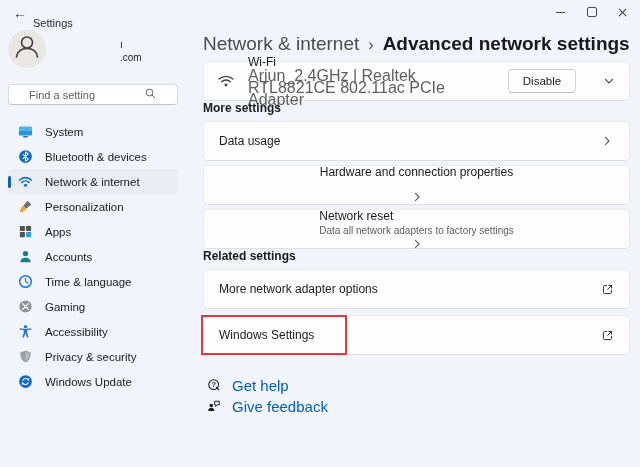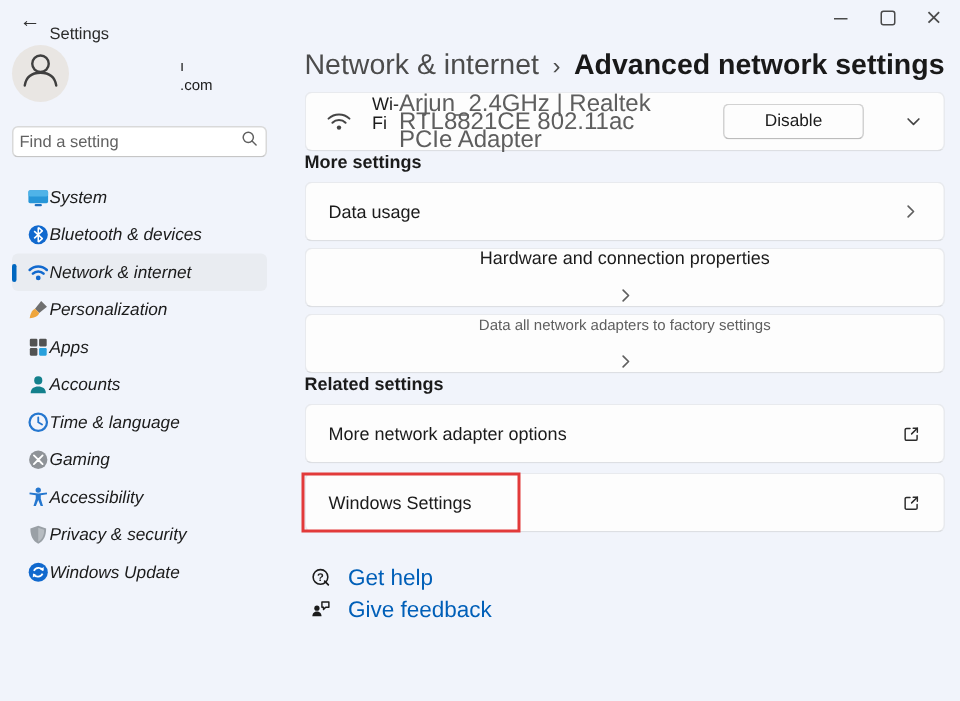--- a/index.html
+++ b/index.html
@@ -14,43 +14,43 @@
   .back-btn{position:absolute;left:9px;top:3px;font-size:14px;color:#333;cursor:pointer;background:none;border:none;padding:2px 4px;font-family:inherit;}
   .tb-title{position:absolute;left:33px;top:17px;font-size:11px;color:#2b2b2b;text-align:center;}
   .win-controls{position:absolute;right:2px;top:0;display:flex;}
   .win-btn{width:31px;height:24px;display:flex;align-items:center;justify-content:center;color:#4a4a4a;cursor:pointer;background:none;border:none;padding:0;}
   .glyph-min{width:9px;border-top:1px solid #4a4a4a;display:block;}
   .glyph-max{width:8px;height:8px;border:1px solid #4a4a4a;border-radius:2px;display:block;}
   .glyph-close{font-size:14px;line-height:1;font-family:"DejaVu Sans",sans-serif;}
   
   .avatar{position:absolute;left:8px;top:30px;width:38px;height:38px;border-radius:50%;background:#e9e6e3;display:flex;align-items:center;justify-content:center;}
   .profile-text{position:absolute;left:120px;top:38px;font-size:10px;line-height:13px;color:#1b1b1b;}
-  .search-box{position:absolute;left:8px;top:84px;width:170px;height:21px;background:#ffffff;border:1px solid #d9d9d9;border-bottom-color:#c6c6c6;border-radius:4px;box-sizing:border-box;display:flex;align-items:center;padding:0 4px;}
+  .search-box{position:absolute;left:8px;top:84px;width:170px;height:21px;background:#ffffff;border:1px solid #d9d9d9;border-bottom-color:#c6c6c6;border-radius:4px;box-sizing:border-box;display:flex;align-items:center;padding:0 20px;}
   .search-input{flex:1;border:none;outline:none;background:transparent;font-size:11px;font-family:inherit;color:#1b1b1b;padding:0;min-width:0;}
   .search-input::placeholder{color:#616161;}
   .nav{position:absolute;left:8px;top:119px;width:170px;}
-  .nav-item{position:relative;height:25px;display:flex;align-items:center;padding-left:10px;border-radius:4px;box-sizing:border-box;cursor:pointer;font-style:italic;}
+  .nav-item{position:relative;height:25px;display:flex;align-items:center;gap:12px;padding-left:10px;border-radius:4px;box-sizing:border-box;cursor:pointer;}
   .nav-item.selected{background:#e9ecf1;}
   .accent-pill{position:absolute;left:0;top:6.5px;width:3px;height:12px;border-radius:2px;background:#0067c0;}
   .nicon{width:15px;height:15px;display:flex;flex:none;}
   .nicon svg{width:15px;height:15px;}
   .nlabel{font-size:11.5px;white-space:nowrap;}
   
   .main{position:absolute;left:203px;top:25px;width:427px;}
   .breadcrumb{margin-top:8px;display:flex;align-items:baseline;gap:9px;white-space:nowrap;}
   .bc-parent{font-size:19px;color:#4c4c4c;cursor:pointer;}
   .bc-sep{font-size:16px;color:#4c4c4c;}
   .bc-current{font-size:19px;color:#191919;font-weight:700;}
   .card{background:#fdfdfd;border:1px solid #e8eaee;border-bottom-color:#dddfe3;border-radius:5px;box-sizing:border-box;display:flex;align-items:center;cursor:pointer;}
   .wifi-card{margin-top:6px;height:40px;padding:0 13px;gap:13px;}
-  .wifi-text{display:flex;flex-direction:row;justify-content:center;}
+  .wifi-text{display:flex;flex-direction:column;justify-content:center;}
   .wifi-title{font-size:12px;line-height:13px;}
   .wifi-sub{font-size:16px;color:#5e5e5e;line-height:12px;margin-top:1px;}
   .spacer{flex:1;}
-  .disable-btn{width:94px;height:24px;background:#fdfdfd;border:1px solid #d2d2d2;border-bottom-color:#bcbcbc;border-radius:4px;font-size:11.5px;font-family:inherit;color:#1b1b1b;cursor:pointer;flex:none;}
+  .disable-btn{width:68px;height:24px;background:#fdfdfd;border:1px solid #d2d2d2;border-bottom-color:#bcbcbc;border-radius:4px;font-size:11.5px;font-family:inherit;color:#1b1b1b;cursor:pointer;flex:none;}
   .section-label{font-size:12px;font-weight:700;line-height:14px;}
   .settings-card{height:40px;padding:0 15px;}
   .mt6{margin-top:6px;} .mt4{margin-top:4px;flex-direction:column;}
   .card-text{display:flex;flex-direction:column;justify-content:center;}
   .card-title{font-size:12px;line-height:13px;}
   .card-sub{font-size:10px;color:#5e5e5e;line-height:12px;margin-top:1.5px;}
   .icon-btn{display:flex;flex:none;}
   
   .footer{margin-top:20px;}
   .flink{display:flex;align-items:center;gap:11px;height:20px;margin:1px 0 0 4px;cursor:pointer;width:max-content;}
@@ -272,20 +272,21 @@
     <div class="spacer"></div>
     <span class="icon-btn">
       <svg width="14" height="14" viewBox="0 0 16 16" fill="none">
           <path d="M6.2 3.9 L10.3 8 L6.2 12.1" stroke="#5f5f5f" stroke-width="1.3" stroke-linecap="round" stroke-linejoin="round"></path>
         </svg>
     </span>
   </div>
 
   <div class="card settings-card mt4">
     <div class="card-text">
+      <div class="card-title">Network reset</div>
       <div class="card-sub">Data all network adapters to factory settings</div>
     </div>
     <div class="spacer"></div>
     <span class="icon-btn">
       <svg width="14" height="14" viewBox="0 0 16 16" fill="none">
           <path d="M6.2 3.9 L10.3 8 L6.2 12.1" stroke="#5f5f5f" stroke-width="1.3" stroke-linecap="round" stroke-linejoin="round"></path>
         </svg>
     </span>
   </div>
 

